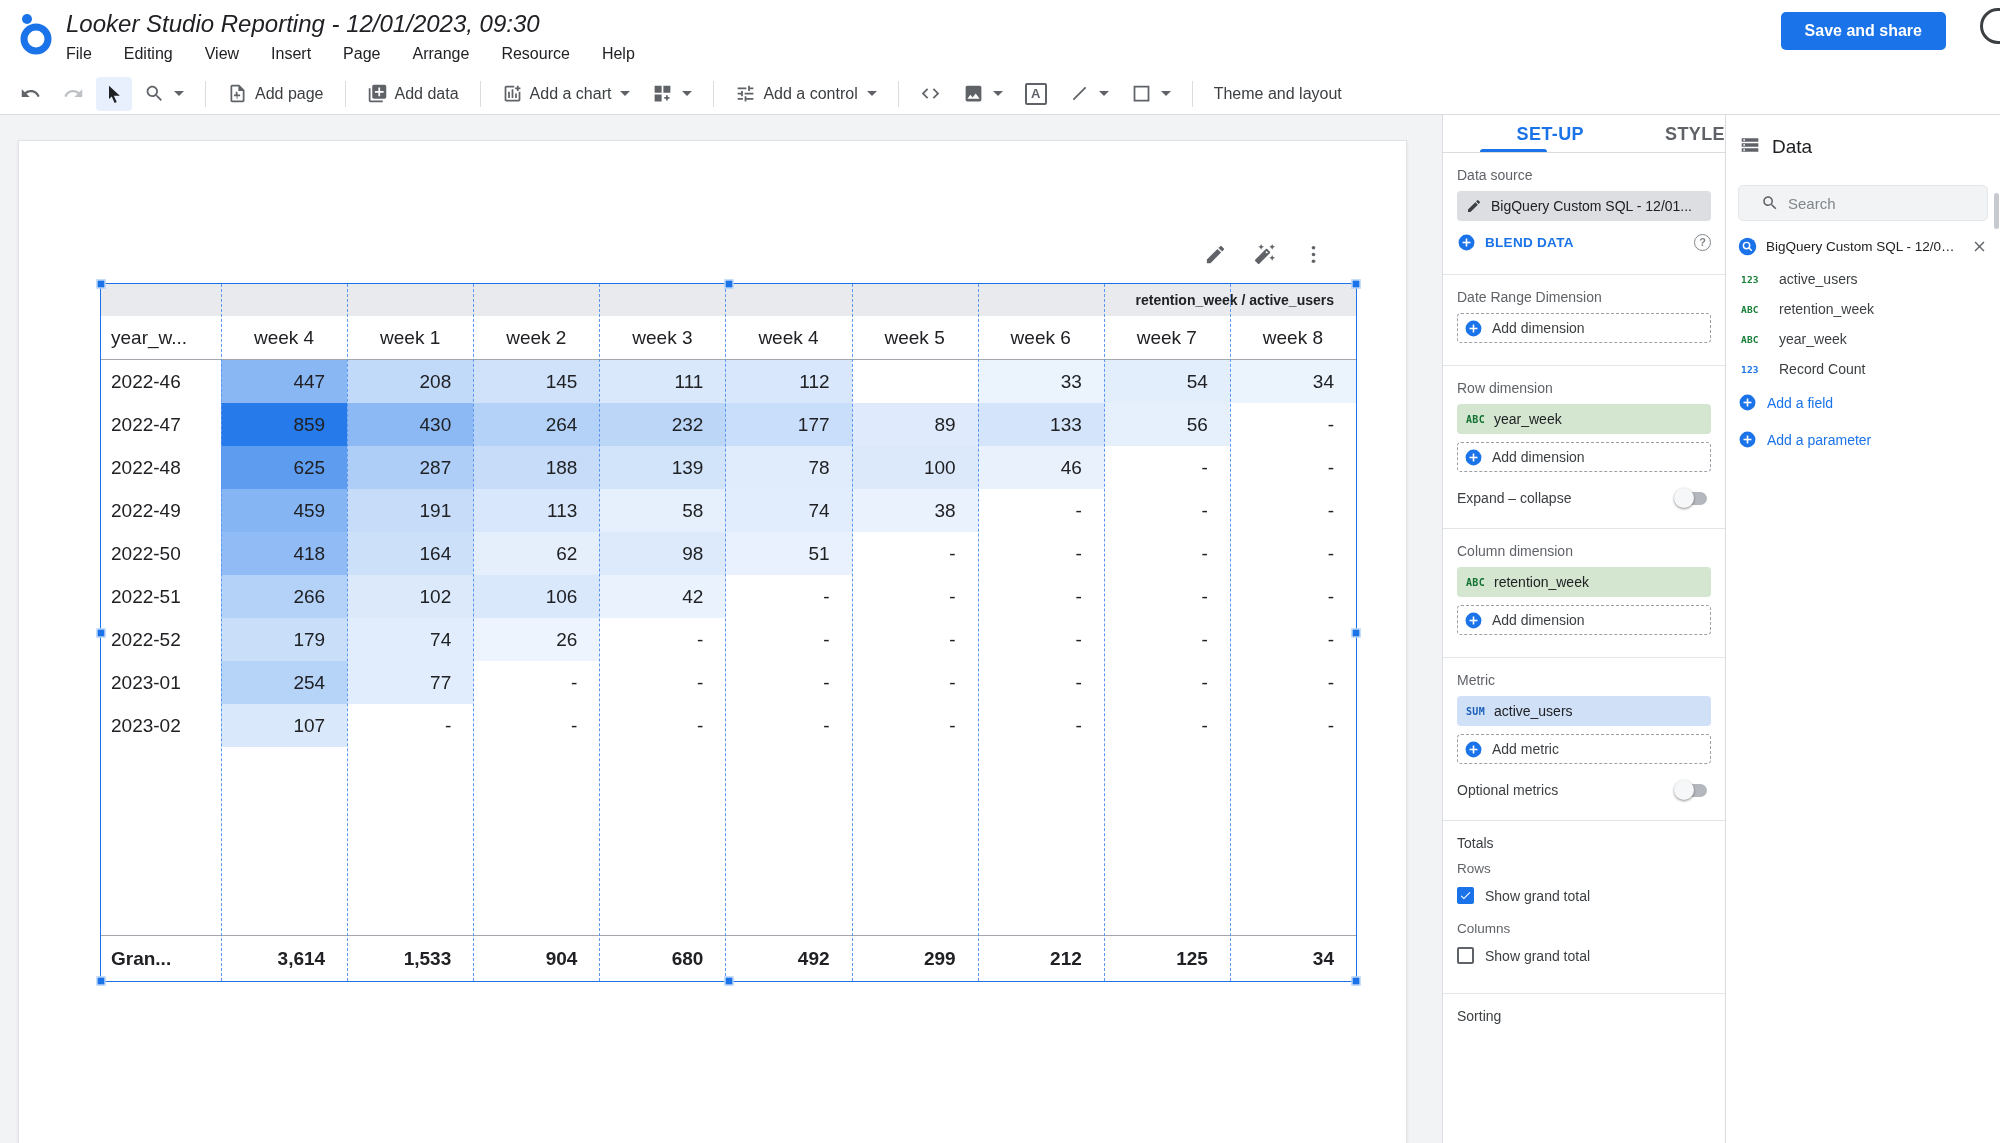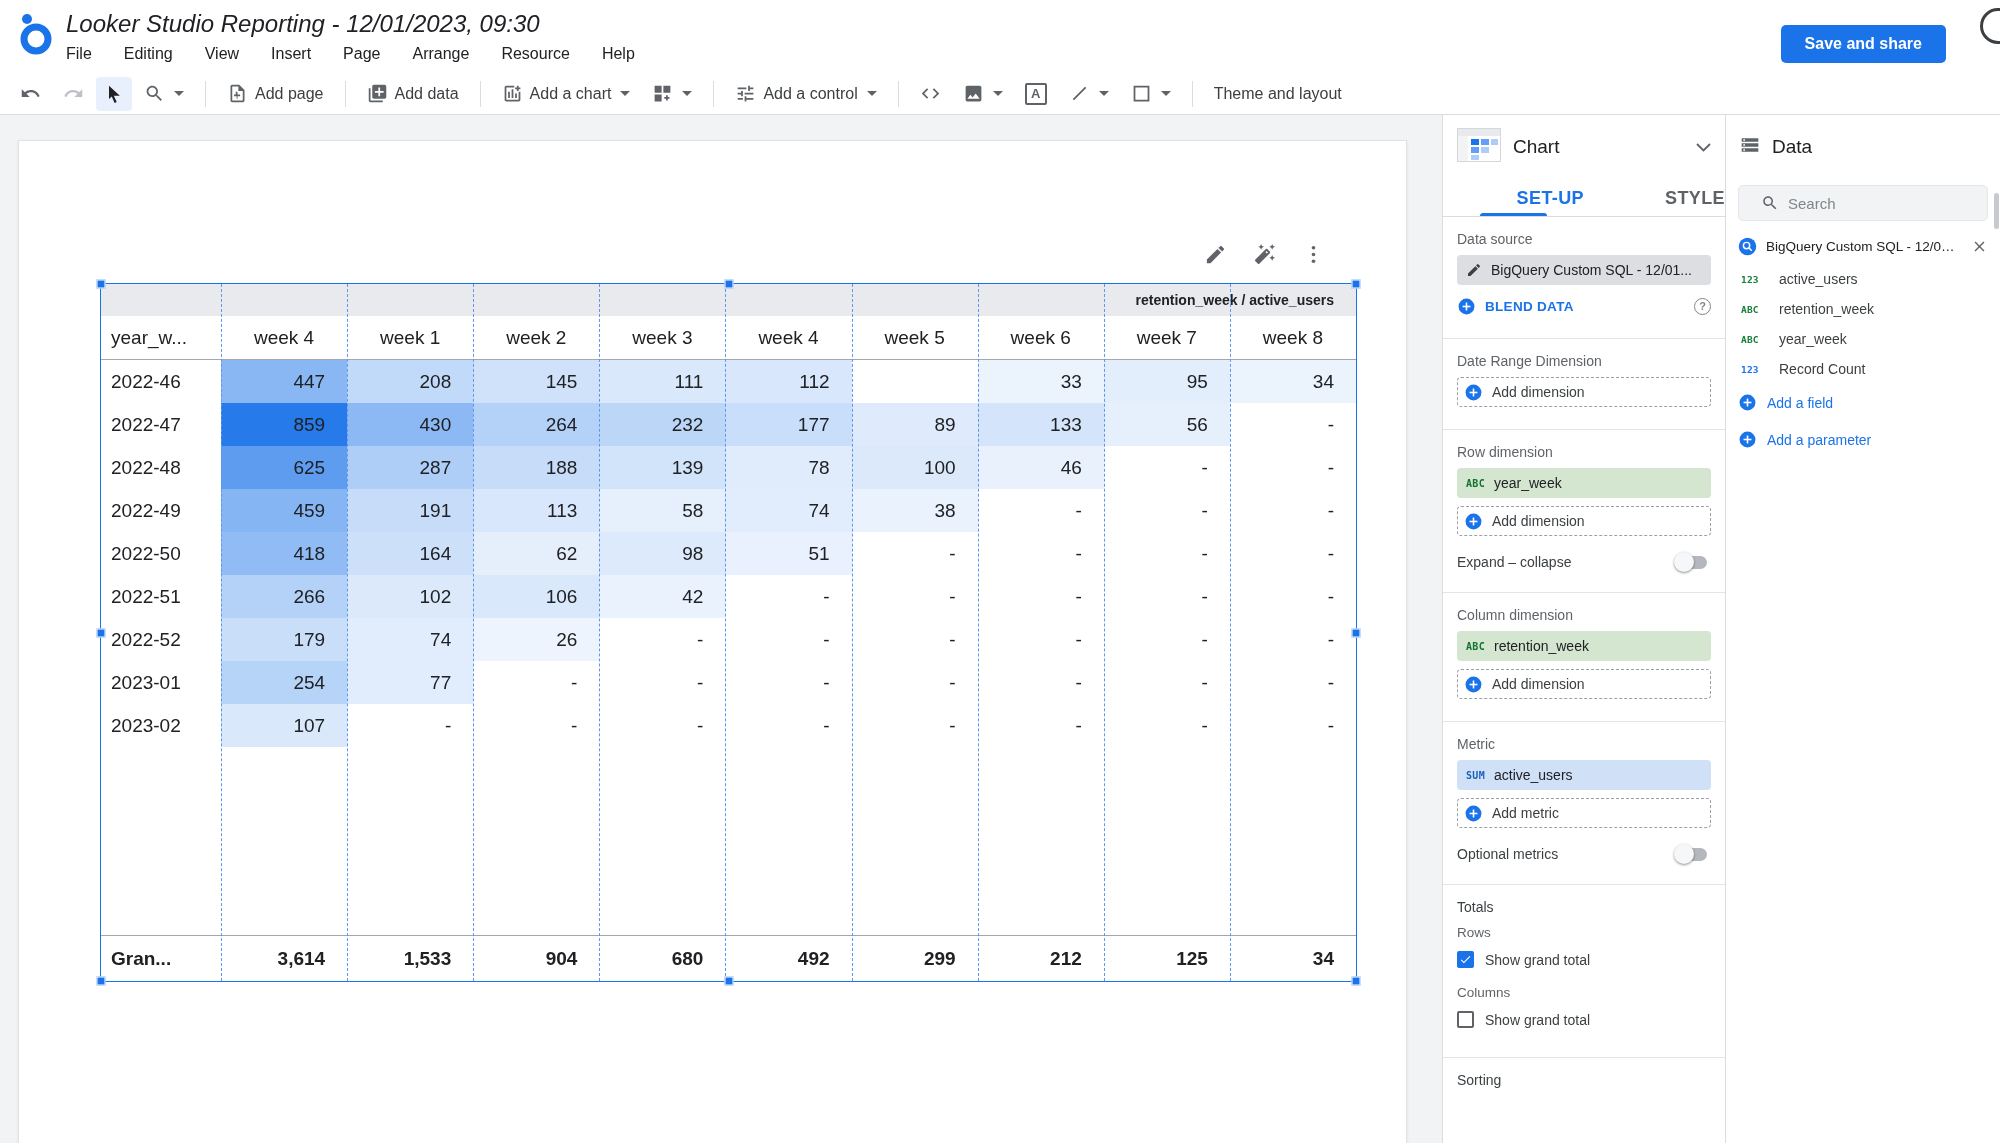--- a/index.html
+++ b/index.html
@@ -6,21 +6,21 @@
   html,body { width:2000px; height:1143px; overflow:hidden; background:#fff;
     font-family:"Liberation Sans", sans-serif; color:#202124; }
 
   
   .topbar { height:73px; display:flex; align-items:flex-start; padding:10px 0 0 16px; position:relative; background:#fff; }
   .logo { width:36px; height:44px; flex:0 0 auto; margin-top:2px; }
   .title-wrap { margin-left:14px; }
   .app-title { font-size:24px; color:#202124; white-space:nowrap;font-style:italic; }
   .menubar { margin-top:7px; display:flex; gap:32px; font-size:16px; color:#202124; }
   .menu-item { cursor:default; }
-  .save-btn { position:absolute; right:54px; top:25px; height:38px; padding:0 24px; background:#1a73e8; color:#fff;
+  .save-btn { position:absolute; right:54px; top:12px; height:38px; padding:0 24px; background:#1a73e8; color:#fff;
     border:none; border-radius:5px; font-size:16px; font-weight:bold; font-family:inherit; }
   .avatar-cut { position:absolute; right:-16px; top:8px; width:36px; height:36px; border-radius:50%; border:3px solid #3c4043; background:#fff; }
 
   
   .toolbar { height:42px; border-bottom:1px solid #dadce0; display:flex; align-items:center; padding-left:10px; gap:2px; color:#5f6368; }
   .tb-btn { display:flex; align-items:center; gap:7px; padding:0 10px; height:34px; border-radius:4px; color:#3c4043; font-size:16px; white-space:nowrap; }
   .tb-ic { width:21px; height:21px; display:inline-flex; }
   .tb-ic svg { width:100%; height:100%; fill:#5f6368; }
   .sel-tool { background:#e8f0fe; width:36px; height:34px; display:flex; align-items:center; justify-content:center; border-radius:4px; }
   .sel-tool svg { fill:#202124; width:20px; height:20px; }
@@ -304,21 +304,21 @@
         <div id="pivot-body">
             <div class="prow">
               <div class="cell rowlabel">2022-46</div>
               <div class="cell num" style="background: rgba(26, 115, 232, 0.518);">447</div>
               <div class="cell num" style="background: rgba(26, 115, 232, 0.267);">208</div>
               <div class="cell num" style="background: rgba(26, 115, 232, 0.204);">145</div>
               <div class="cell num" style="background: rgba(26, 115, 232, 0.165);">111</div>
               <div class="cell num" style="background: rgba(26, 115, 232, 0.17);">112</div>
               <div class="cell num" style="background: rgba(26, 115, 232, 0.125); margin-top: 43px;">72</div>
               <div class="cell num" style="background: rgba(26, 115, 232, 0.086);">33</div>
-              <div class="cell num" style="background: rgba(26, 115, 232, 0.12);">95</div>
+              <div class="cell num" style="background: rgba(26, 115, 232, 0.12);">54</div>
               <div class="cell num" style="background: rgba(26, 115, 232, 0.086);">34</div>
             </div>
             <div class="prow">
               <div class="cell rowlabel">2022-47</div>
               <div class="cell num" style="background: rgba(26, 115, 232, 0.95);">859</div>
               <div class="cell num" style="background: rgba(26, 115, 232, 0.5);">430</div>
               <div class="cell num" style="background: rgba(26, 115, 232, 0.325);">264</div>
               <div class="cell num" style="background: rgba(26, 115, 232, 0.294);">232</div>
               <div class="cell num" style="background: rgba(26, 115, 232, 0.235);">177</div>
               <div class="cell num" style="background: rgba(26, 115, 232, 0.14);">89</div>
@@ -441,41 +441,20 @@
         <span class="handle h-ml"></span>
         <span class="handle h-mr"></span>
         <span class="handle h-bl"></span>
         <span class="handle h-bm"></span>
         <span class="handle h-br"></span>
       </div>
     </div>
   </div>
 
   <aside class="panel chart-panel">
-    <div class="panel-head">
-      <span>
-        <svg width="44" height="34" viewBox="0 0 44 34">
-            <rect x="0.5" y="0.5" width="43" height="33" fill="#fff" stroke="#d4d7db"></rect>
-            <rect x="1" y="1" width="42" height="7" fill="#e8eaed"></rect>
-            <rect x="1" y="8" width="10" height="25" fill="#f1f3f4"></rect>
-            <rect x="14" y="11" width="8" height="6" fill="#1a73e8"></rect>
-            <rect x="24" y="11" width="8" height="6" fill="#669df6"></rect>
-            <rect x="34" y="11" width="7" height="6" fill="#aecbfa"></rect>
-            <rect x="14" y="19" width="8" height="6" fill="#669df6"></rect>
-            <rect x="24" y="19" width="8" height="6" fill="#aecbfa"></rect>
-            <rect x="14" y="27" width="8" height="5" fill="#aecbfa"></rect>
-          </svg>
-      </span>
-      <span class="panel-title">Chart</span>
-      <span class="chev">
-          <svg width="15" height="9" viewBox="0 0 15 9">
-            <path d="M1 1l6.5 6.5L14 1" stroke="#5f6368" stroke-width="1.8" fill="none"></path>
-          </svg>
-        </span>
-    </div>
     <div class="tabs">
       <div class="tab active">SET-UP</div>
       <div class="tab">STYLE</div>
     </div>
 
     <div class="sec">
       <div class="sec-label">Data source</div>
       <div class="ds-chip">
         <svg viewBox="0 0 24 24">
             <path d="M3 17.25V21h3.75L17.81 9.94l-3.75-3.75L3 17.25zM20.71 7.04c.39-.39.39-1.02 0-1.41l-2.34-2.34a1 1 0 0 0-1.41 0l-1.83 1.83 3.75 3.75 1.83-1.83z"></path>

